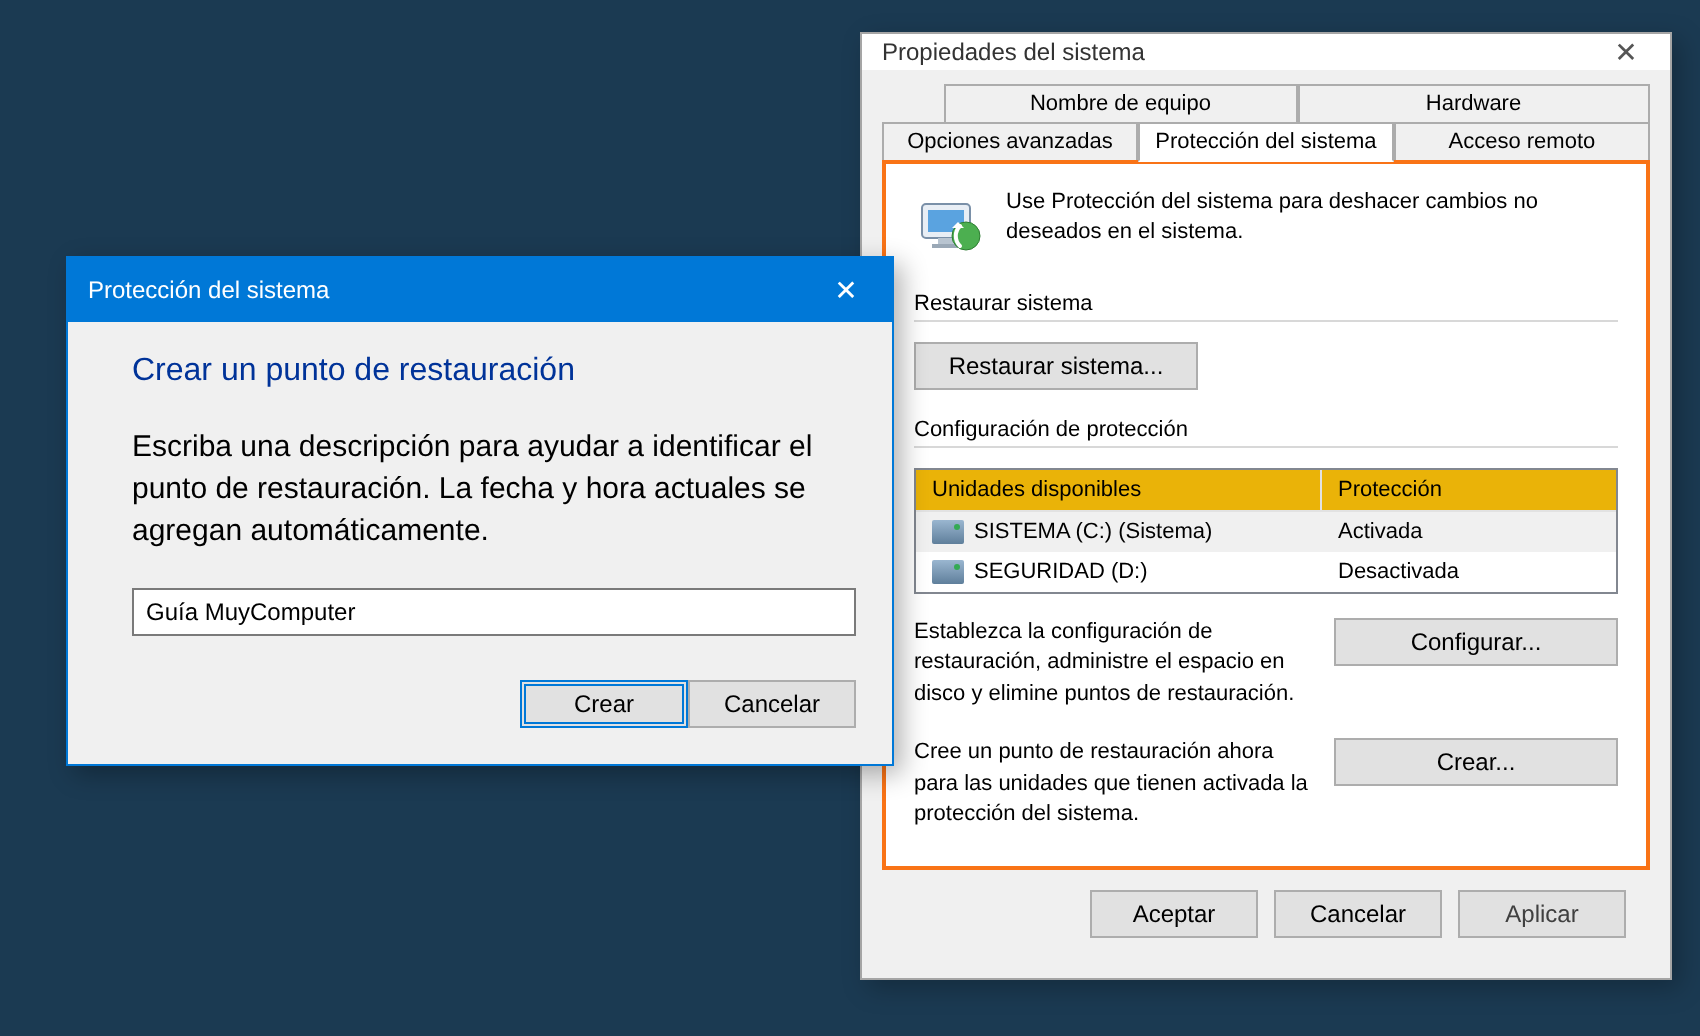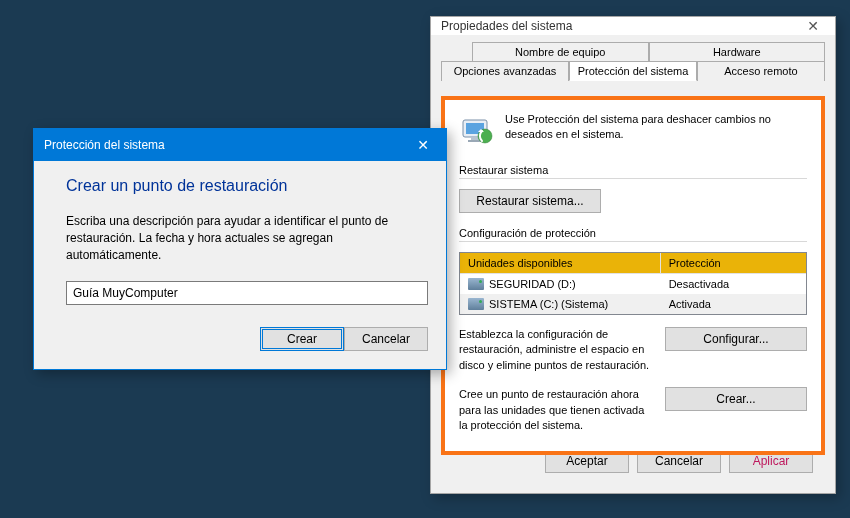--- a/index.html
+++ b/index.html
@@ -44,21 +44,21 @@
   .dialog-create .body {
     padding: 16px 18px 18px 32px;
   }
   .dialog-create h2 {
     color: #003399;
     font-size: 16px;
     font-weight: normal;
     margin-bottom: 18px;
   }
   .dialog-create .desc {
-    font-size: 12px;
+    font-size: 15px;
     color: #000;
     line-height: 1.4;
     margin-bottom: 18px;
   }
   .dialog-create input[type=text] {
     width: 100%;
     height: 24px;
     border: 1px solid #7a7a7a;
     padding: 2px 6px;
     font-size: 12px;
@@ -78,21 +78,21 @@
     background: #e1e1e1;
     border: 1px solid #adadad;
     cursor: pointer;
     padding: 0 12px;
   }
   .btn.default {
     border: 1px solid #0078d7;
     outline: 1px solid #0078d7;
     outline-offset: -3px;
   }
-  .btn:disabled { color: #be185d; }
+  .btn:disabled { color: #404040; }
 
   
   .dialog-props {
     position: absolute;
     left: 430px;
     top: 16px;
     width: 406px;
     background: #fff;
     border: 1px solid #a5a5a5;
     box-shadow: 4px 4px 12px rgba(0,0,0,0.25);
@@ -141,24 +141,24 @@
   .tabs .row1 { display: flex; width: 100%; margin-left: 31px; }
   .tabs .row2 { display: flex; width: 100%; }
   .tabs .row2 .tab { width: 33.33%; }
   .tabs .tab.active {
     background: #fff;
     border-bottom: 1px solid #fff;
     z-index: 2;
   }
   .tab-content {
     background: #fff;
-    border: 4px solid #f97316;
+    border: 2px solid #f97316;
     padding: 12px 14px 14px 14px;
     position: relative;
-    top: 16px;
+    top: 0;
   }
 
   .intro-row {
     display: flex;
     gap: 10px;
     font-size: 11px;
     line-height: 1.4;
     margin-bottom: 16px;
   }
   .intro-row .shield-icon {
@@ -292,33 +292,33 @@
       </div>
 
       <div class="section-label">Configuración de protección</div>
       <hr class="sep">
 
       <div class="drive-list">
         <div class="header">
           <div class="col c1">Unidades disponibles</div>
           <div class="col c2">Protección</div>
         </div>
+        <div class="row selected">
+          <div class="col c1">
+              <span class="drive-icon"></span>
+              <span>SISTEMA (C:) (Sistema)</span>
+            </div>
+          <div class="col c2">Activada</div>
+        </div>
         <div class="row">
           <div class="col c1">
               <span class="drive-icon"></span>
               <span>SEGURIDAD (D:)</span>
             </div>
           <div class="col c2">Desactivada</div>
-        </div>
-        <div class="row selected">
-          <div class="col c1">
-              <span class="drive-icon"></span>
-              <span>SISTEMA (C:) (Sistema)</span>
-            </div>
-          <div class="col c2">Activada</div>
         </div>
       </div>
 
       <div class="config-row">
         <div class="text">Establezca la configuración de restauración, administre el espacio en disco y elimine puntos de restauración.</div>
         <button class="btn">Configurar...</button>
       </div>
 
       <div class="create-row" style="margin-bottom:4px;">
         <div class="text">Cree un punto de restauración ahora para las unidades que tienen activada la protección del sistema.</div>

